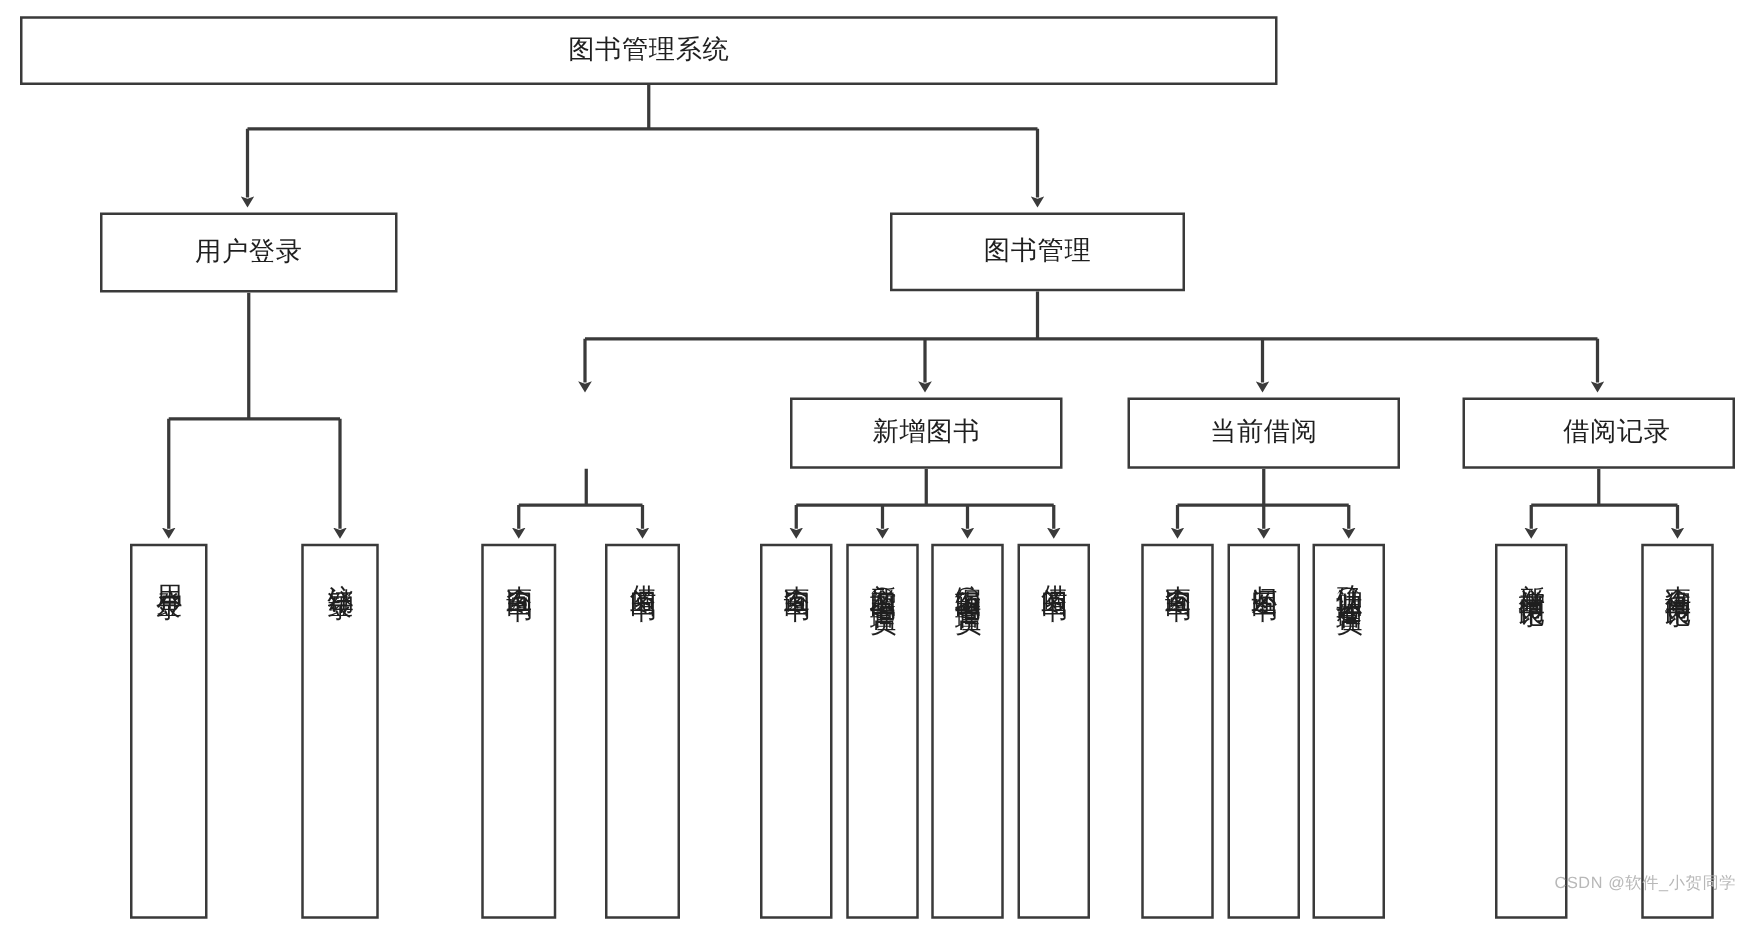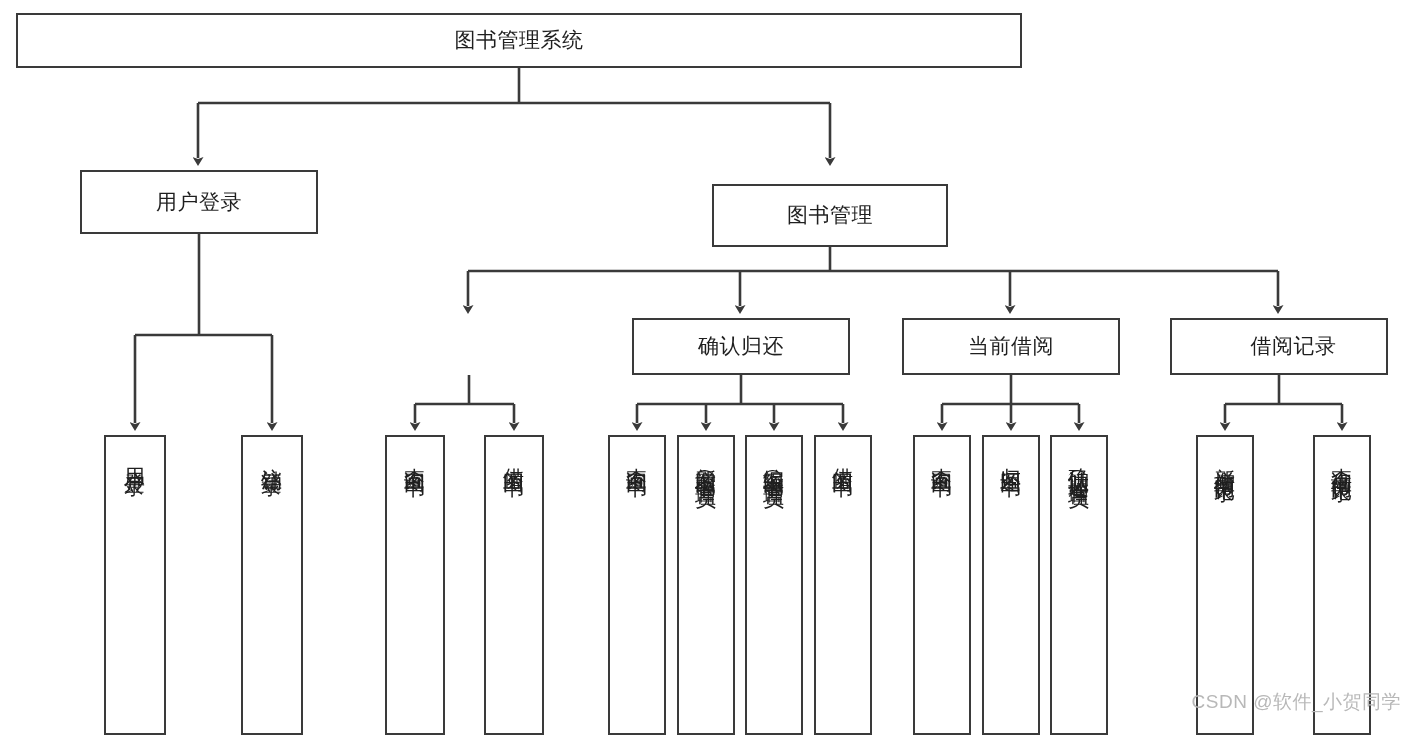--- a/index.html
+++ b/index.html
@@ -53,23 +53,23 @@
   .node.vertical .node-label {
     writing-mode: vertical-rl;
     text-orientation: upright;
     font-size: 21px;
     letter-spacing: 3px;
     line-height: 1.0;
     white-space: nowrap;
   }
   #watermark {
     position: absolute;
-    right: 4px;
+    right: 16px;
     bottom: 6px;
-    font-size: 19px;
+    font-size: 13px;
     color: #b8b8b8;
     letter-spacing: 0.5px;
     white-space: nowrap;
     pointer-events: none;
   }
 </style>
 </head>
 <body>
 
 <div id="diagram-root">
@@ -124,26 +124,26 @@
     </g>
   </svg>
 
   <div class="node horizontal" style="left: 16px; top: 13px; width: 1006px; height: 55px;">
     <span class="node-label">图书管理系统</span>
   </div>
 
   <div class="node horizontal" style="left: 80px; top: 170px; width: 238px; height: 64px;">
     <span class="node-label">用户登录</span>
   </div>
-  <div class="node horizontal" style="left: 712px; top: 184px; width: 236px; height: 63px;">
+  <div class="node horizontal" style="left: 712px; top: 170px; width: 236px; height: 63px;">
     <span class="node-label">图书管理</span>
   </div>
 
   <div class="node horizontal" style="left: 632px; top: 318px; width: 218px; height: 57px;">
-    <span class="node-label">确认归还</span>
+    <span class="node-label">新增图书</span>
   </div>
   <div class="node horizontal" style="left: 902px; top: 318px; width: 218px; height: 57px;">
     <span class="node-label">当前借阅</span>
   </div>
   <div class="node horizontal" style="left: 1170px; top: 318px; width: 218px; height: 57px; padding-left: 29px;">
     <span class="node-label">借阅记录</span>
   </div>
 
   <div class="node vertical" style="left: 104px; top: 435px; width: 62px; height: 300px;">
     <span class="node-label">用户登录</span>

